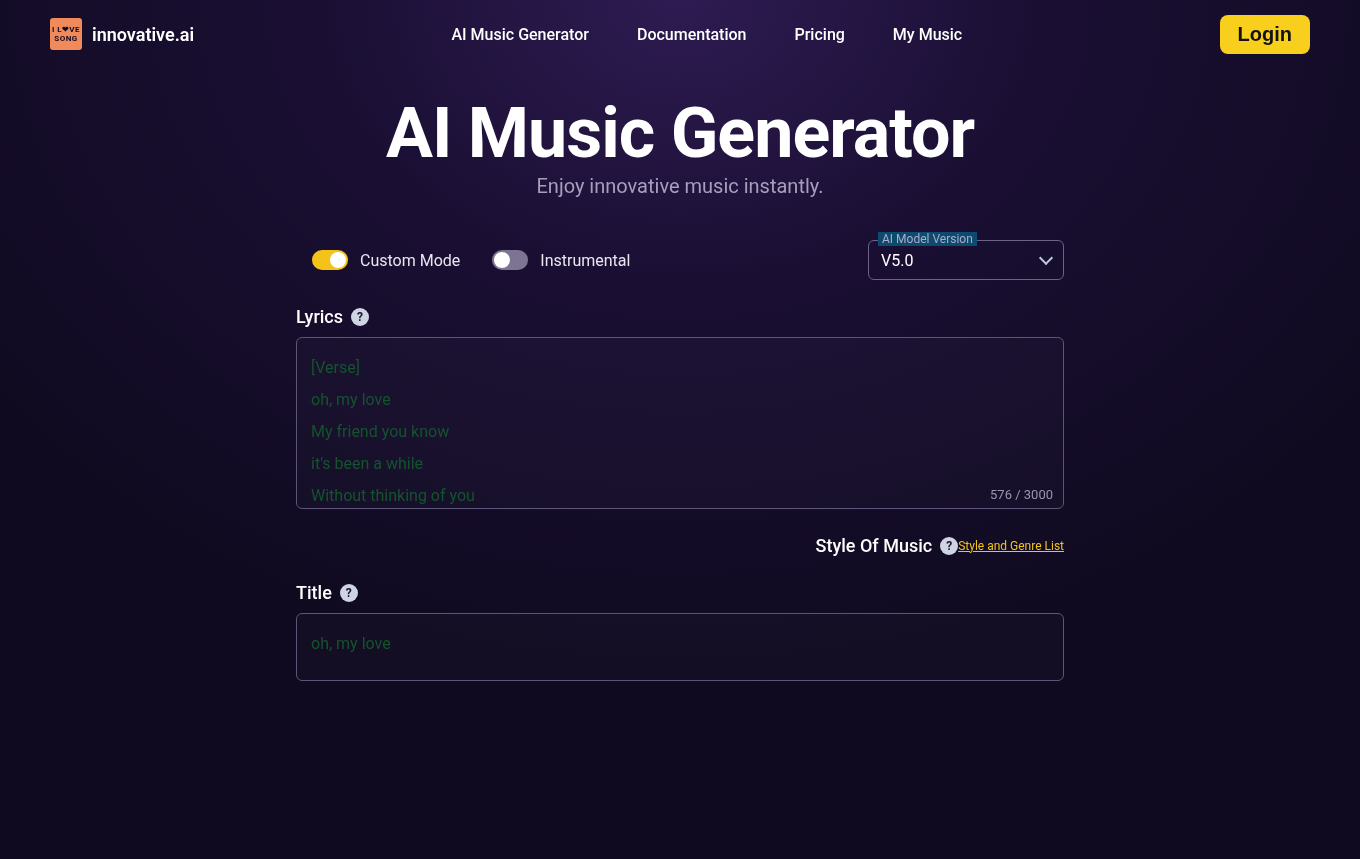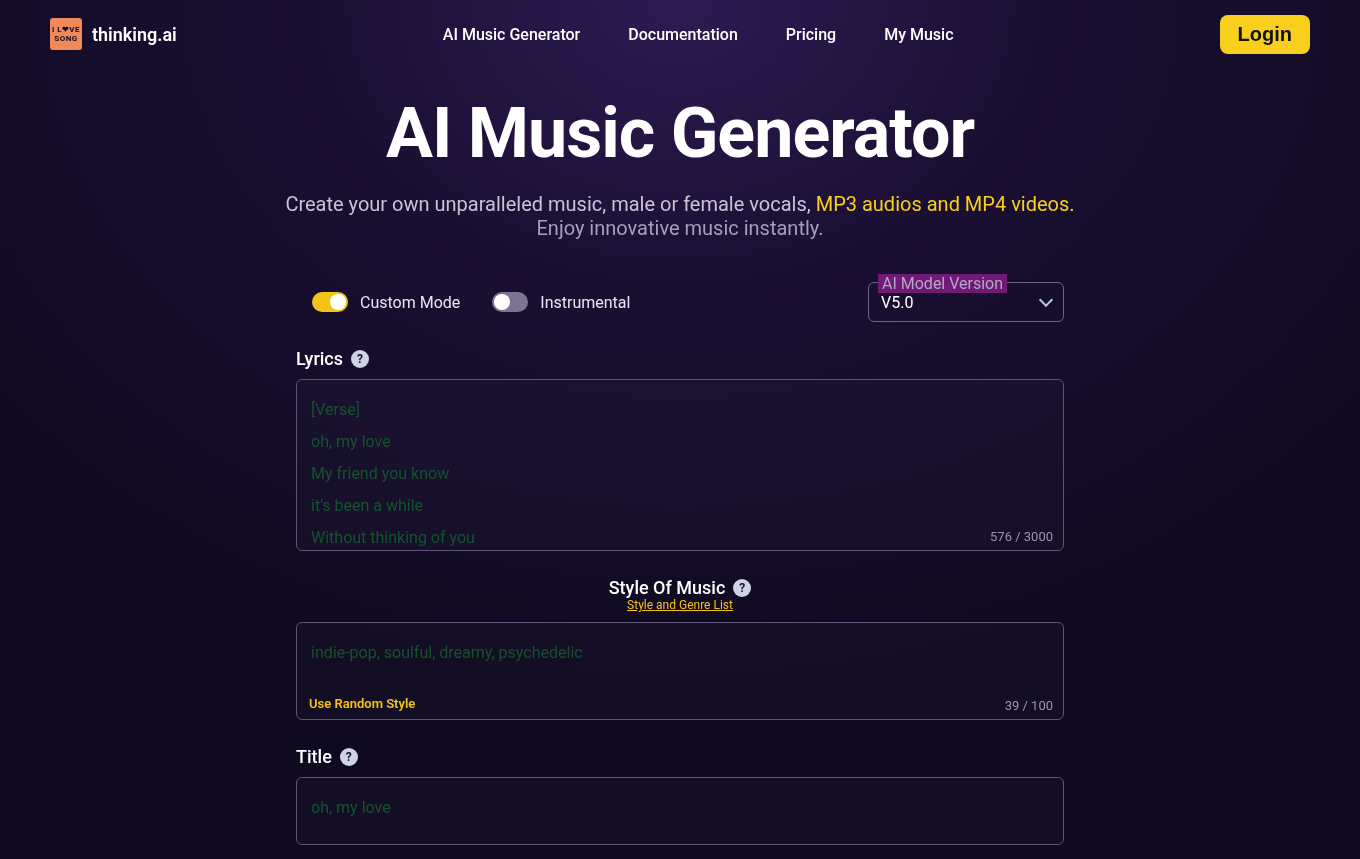--- a/index.html
+++ b/index.html
@@ -125,23 +125,23 @@
   .toggle-label { font-size: 16px; color: #e9e6f1; }
 
   .model-wrap {
     margin-left: auto;
     position: relative;
   }
   .model-fieldlabel {
     position: absolute;
     top: -8px;
     left: 10px;
-    background: #701a75;
+    background: #0c4a6e;
     padding: 0 4px;
-    font-size: 16px;
+    font-size: 12px;
     color: #b1a9c7;
   }
   .model-select {
     width: 196px;
     height: 40px;
     background: transparent;
     border: 1px solid #6e6289;
     border-radius: 6px;
     display: flex;
     align-items: center;
@@ -176,24 +176,23 @@
     color: #1a1030;
     font-size: 12px;
     font-weight: 700;
     display: inline-flex;
     align-items: center;
     justify-content: center;
   }
 
   .section-head {
     display: flex;
-    justify-content: center;
+    justify-content: flex-end;
     align-items: center;
     margin-top: 26px;
-    flex-direction: column;
   }
   .section-head .section-label { margin-top: 0; }
   .genre-link {
     color: #f4c319;
     text-decoration: underline;
     font-size: 12px;
     cursor: pointer;
   }
 
   .field-box {
@@ -237,36 +236,33 @@
 </style>
 </head>
 <body>
 
 <div class="header">
   <div class="brand">
     <div class="logo">
       <span>I L❤VE</span>
       <span>SONG</span>
     </div>
-    <span class="brand-name">thinking.ai</span>
+    <span class="brand-name">innovative.ai</span>
   </div>
   <nav class="nav">
     <a href="#">AI Music Generator</a>
     <a href="#">Documentation</a>
     <a href="#">Pricing</a>
     <a href="#">My Music</a>
   </nav>
   <button class="login-btn">Login</button>
 </div>
 
 <div class="hero">
   <h1>AI Music Generator</h1>
-  <p class="sub">
-    <span>Create your own unparalleled music, male or female vocals, </span><span class="hl">MP3 audios and MP4 videos.</span>
-  </p>
   <p class="sub2">Enjoy innovative music instantly.</p>
 </div>
 
 <div class="form">
 
   <div class="row-toggles">
     <div class="toggle-group">
       <div class="toggle on">
           <div class="knob"></div>
         </div>
@@ -302,25 +298,20 @@
     <span class="counter">576 / 3000</span>
   </div>
 
   <div class="section-head">
     <div class="section-label">
       <span>Style Of Music</span>
       <span class="help-icon">?</span>
     </div>
     <span class="genre-link">Style and Genre List</span>
   </div>
-  <div class="field-box">
-    <textarea class="ta style" style="">indie-pop, soulful, dreamy, psychedelic</textarea>
-    <span class="rand-style">Use Random Style</span>
-    <span class="counter">39 / 100</span>
-  </div>
 
   <div class="section-label">
     <span>Title</span>
     <span class="help-icon">?</span>
   </div>
   <div class="field-box">
     <textarea class="ta title" style="">oh, my love</textarea>
   </div>
 
 </div>

